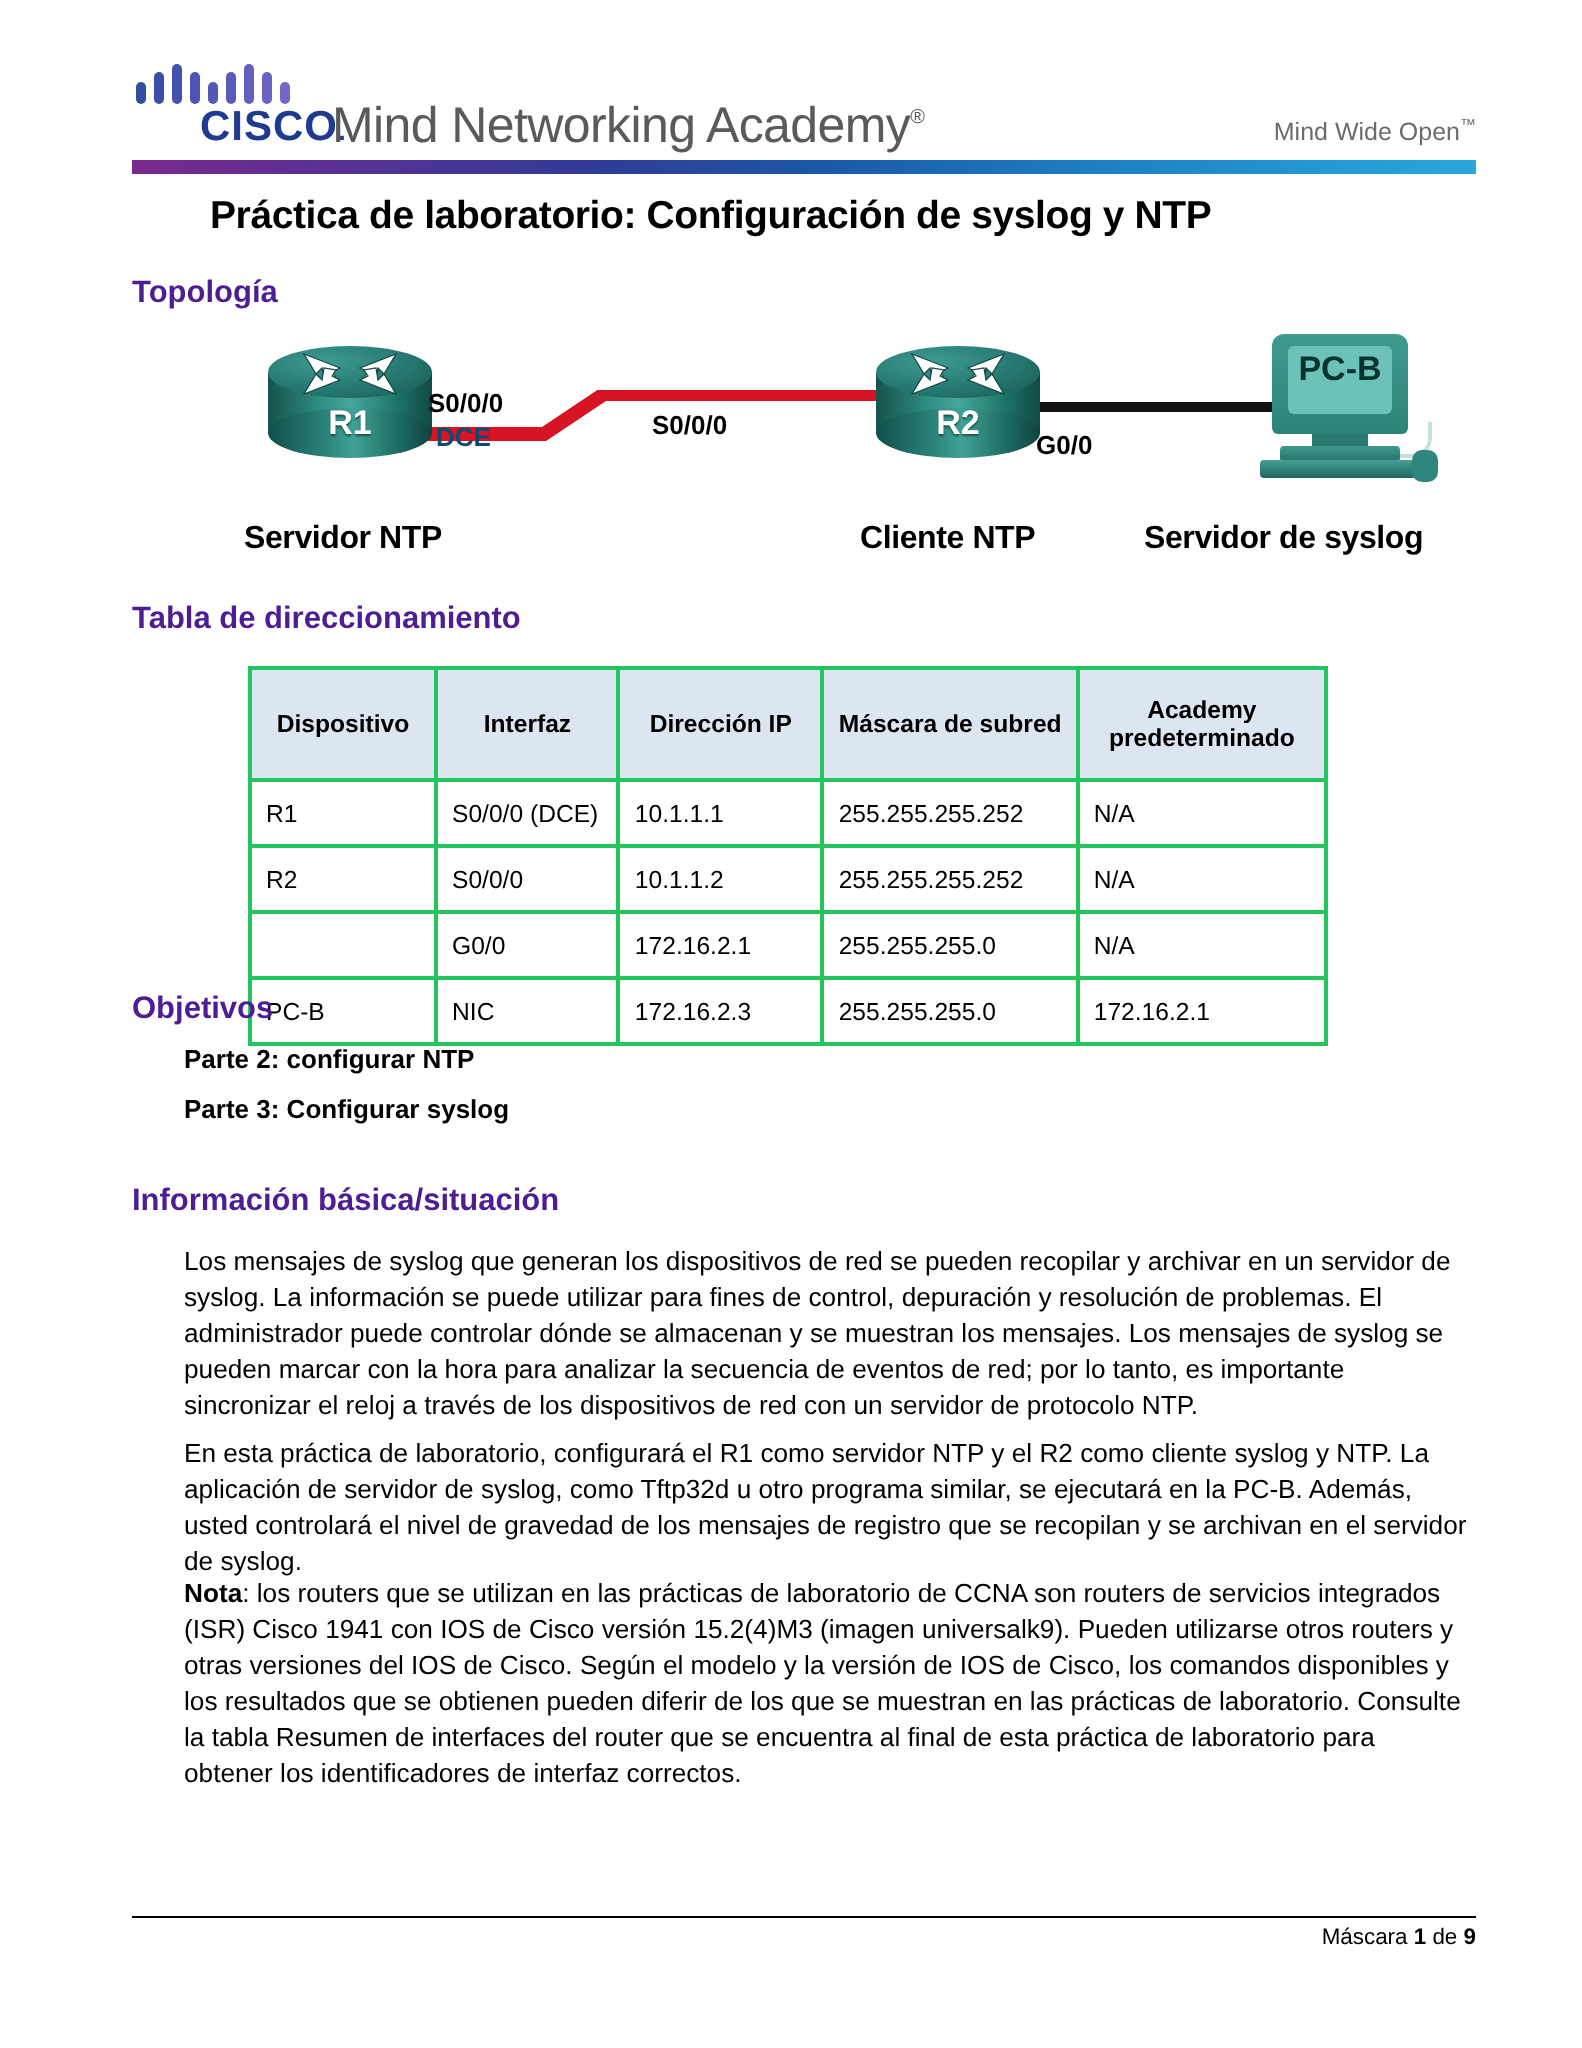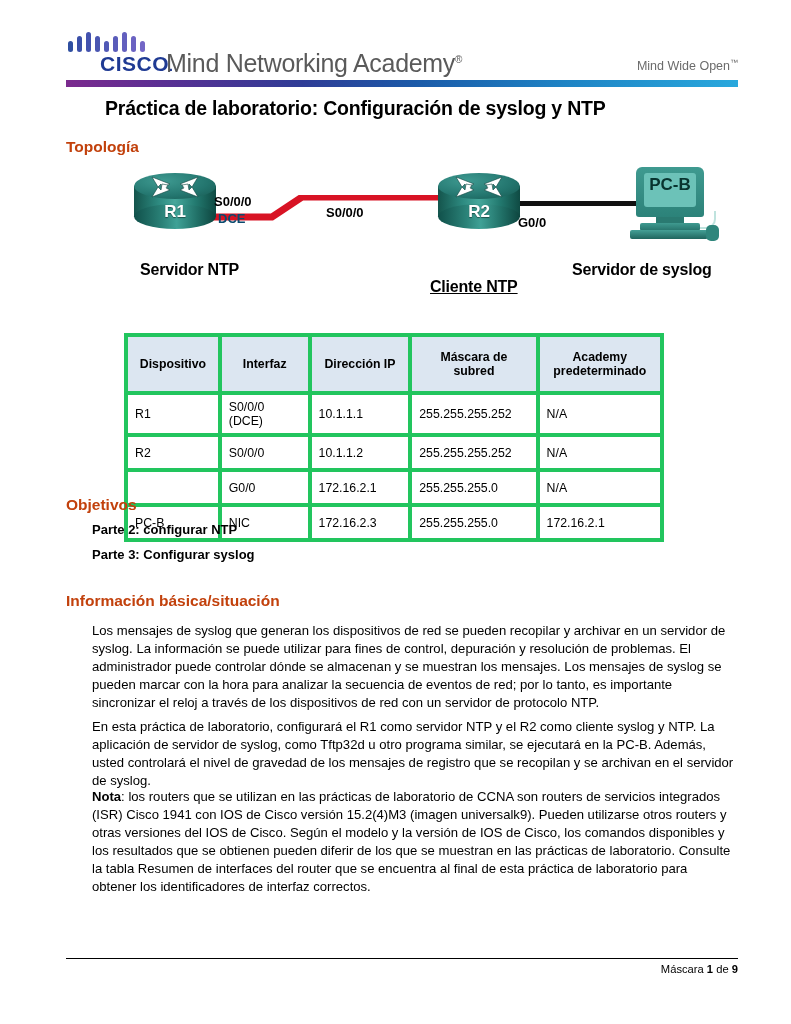--- a/index.html
+++ b/index.html
@@ -110,21 +110,21 @@
     font-weight: bold;
     color: #000;
     letter-spacing: -0.2px;
     margin-left: 39px;
   }
   .h1 {
     position: absolute;
     left: 66px;
     font-size: 15.5px;
     font-weight: bold;
-    color: #c2410c;
+    color: #4c1d95;
   }
   .h1.topologia { top: 138px; }
   .h1.tabla { top: 301px; }
   .h1.objetivos { top: 496px; }
   .h1.info { top: 592px; }
 
   
   .topology {
     position: absolute;
     left: 66px;
@@ -276,35 +276,35 @@
   }
 
   .caption {
     position: absolute;
     font-size: 16px;
     font-weight: bold;
     color: #000;
     white-space: nowrap;
     letter-spacing: -0.2px;
   }
-  #cap-r1 { left: 74px; top: 96px; }
-  #cap-r2 { left: 364px; top: 113px; text-decoration: underline; }
+  #cap-r1 { left: 56px; top: 96px; }
+  #cap-r2 { left: 364px; top: 96px; }
   #cap-pc { left: 506px; top: 96px; }
 
   
   .addr-table {
     position: absolute;
     left: 124px;
     top: 333px;
     width: 540px;
     border-collapse: collapse;
     font-size: 12.3px;
   }
   .addr-table th, .addr-table td {
-    border: 4px solid #22c55e;
+    border: 2px solid #22c55e;
     padding: 5px 7px;
     text-align: left;
     vertical-align: middle;
   }
   .addr-table thead th {
     background: #dce6f1;
     font-weight: bold;
     text-align: center;
     height: 44px;
     line-height: 1.15;
@@ -458,20 +458,21 @@
     <div class="iflabel" id="lbl-s000-a">S0/0/0</div>
     <div class="iflabel dce" id="lbl-dce">DCE</div>
     <div class="iflabel" id="lbl-s000-b">S0/0/0</div>
     <div class="iflabel" id="lbl-g00">G0/0</div>
 
     <div class="caption" id="cap-r1">Servidor NTP</div>
     <div class="caption" id="cap-r2">Cliente NTP</div>
     <div class="caption" id="cap-pc">Servidor de syslog</div>
   </div>
 
+  <div class="h1 tabla">Tabla de direccionamiento</div>
 
   <table class="addr-table">
     <thead>
       <tr>
         <th class="col-dispositivo left-h">Dispositivo</th>
         <th class="col-interfaz">Interfaz</th>
         <th class="col-ip">Dirección IP</th>
         <th class="col-mask">Máscara de subred</th>
         <th class="col-gw">Academy predeterminado</th>
       </tr>

